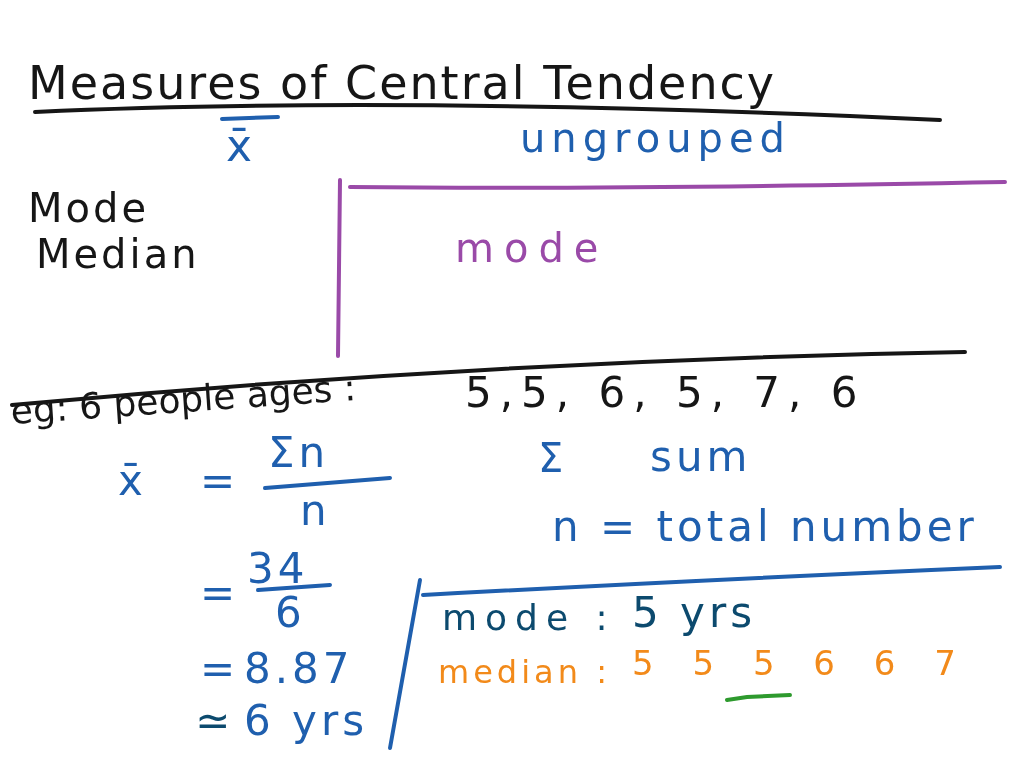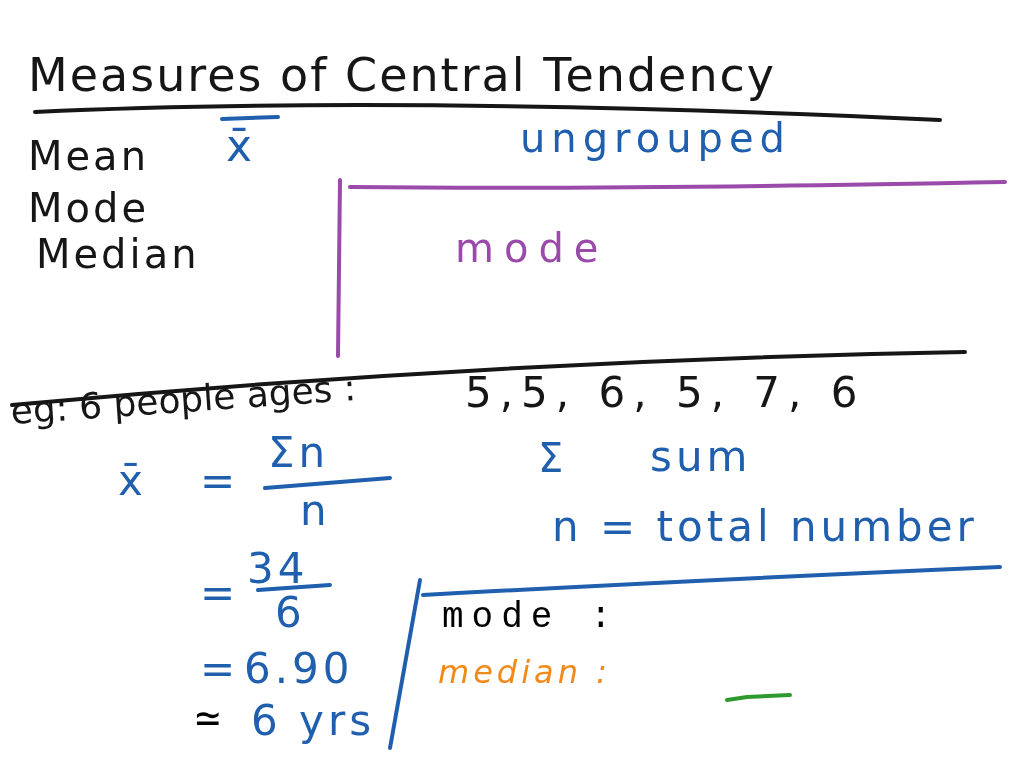--- a/index.html
+++ b/index.html
@@ -17,21 +17,21 @@
     }
     .ink {
       position: absolute;
       white-space: nowrap;
       line-height: 1;
       font-family: "DejaVu Sans", sans-serif;
     }
     .black { color: #161616; }
     .blue { color: #1f5fae; }
     .purple { color: #9a4aa8; }
-    .green { color: #000000; font-family: Liberation Mono, monospace; }
+    .green { color: #0c4a6e; }
     .orange { color: #f28a1a; }
     svg.strokes {
       position: absolute;
       left: 0; top: 0;
       width: 1024px; height: 768px;
       pointer-events: none;
     }
     .title { font-size: 46px; letter-spacing: 2px; }
     .label { font-size: 40px; letter-spacing: 3px; }
     .big { font-size: 40px; letter-spacing: 6px; }
@@ -57,23 +57,22 @@
     <path d="M265 488 L390 478" stroke="#1f5fae" stroke-width="4" fill="none" stroke-linecap="round"></path>
 
     <path d="M258 590 L330 585" stroke="#1f5fae" stroke-width="4" fill="none" stroke-linecap="round"></path>
 
     <path d="M420 580 L390 748" stroke="#1f5fae" stroke-width="4" fill="none" stroke-linecap="round"></path>
     <path d="M423 595 Q 700 580 1000 567" stroke="#1f5fae" stroke-width="4" fill="none" stroke-linecap="round"></path>
 
     <path d="M727 700 L747 697 L790 695" stroke="#2e9a2e" stroke-width="4" fill="none" stroke-linecap="round"></path>
   </svg>
 
-  <div class="ink black title" style="left:28px; top:52px;">Measures of Central Tendency</div>
+  <div class="ink black title" style="left:28px; top:60px;">Measures of Central Tendency</div>
 
-  <div class="ink black label" style="left:28px; top:136px;">Mean</div>
   <div class="ink black label" style="left:28px; top:188px;">Mode</div>
   <div class="ink black label" style="left:36px; top:234px;">Median</div>
 
   <div class="ink blue label" style="left:226px; top:124px; font-size:44px;">x̄</div>
 
   <div class="ink blue big" style="left:520px; top:118px;">ungrouped</div>
 
   <div class="ink purple big" style="left:455px; top:228px; letter-spacing:10px;">mode</div>
 
   <div class="ink black" style="left:12px; top:394px; font-size:36px; transform:rotate(-4deg); transform-origin:left bottom;">eg: 6 people ages :</div>
@@ -85,22 +84,24 @@
   <div class="ink blue mid" style="left:300px; top:490px;">n</div>
 
   <div class="ink blue big" style="left:538px; top:438px;">Σ</div>
   <div class="ink blue mid" style="left:552px; top:506px;">n = total number</div>
   <div class="ink blue mid" style="left:650px; top:436px;">sum</div>
 
   <div class="ink blue mid" style="left:200px; top:572px;">=</div>
   <div class="ink blue mid" style="left:247px; top:548px;">34</div>
   <div class="ink blue mid" style="left:275px; top:592px;">6</div>
   <div class="ink blue mid" style="left:200px; top:648px;">=</div>
-  <div class="ink blue mid" style="left:244px; top:648px;">6.90</div>
+  <div class="ink blue mid" style="left:244px; top:648px;">8.87</div>
   <div class="ink green mid" style="left:195px; top:700px;">≃</div>
-  <div class="ink blue mid" style="left:251px; top:700px;text-align:right;">6 yrs</div>
+  <div class="ink blue mid" style="left:244px; top:700px;text-align:right;">6 yrs</div>
 
   <div class="ink green small" style="left:442px; top:600px; letter-spacing:8px;">mode :</div>
+  <div class="ink green mid" style="left:632px; top:592px;">5 yrs</div>
 
-  <div class="ink orange" style="left:438px; top:656px; font-size:32px; letter-spacing:4px;font-style:italic;">median :</div>
+  <div class="ink orange" style="left:438px; top:656px; font-size:32px; letter-spacing:4px;">median :</div>
+  <div class="ink orange" style="left:632px; top:646px; font-size:34px; letter-spacing:14px;">5 5 5 6 6 7</div>
 
 
 </div>
 
 </body></html>

